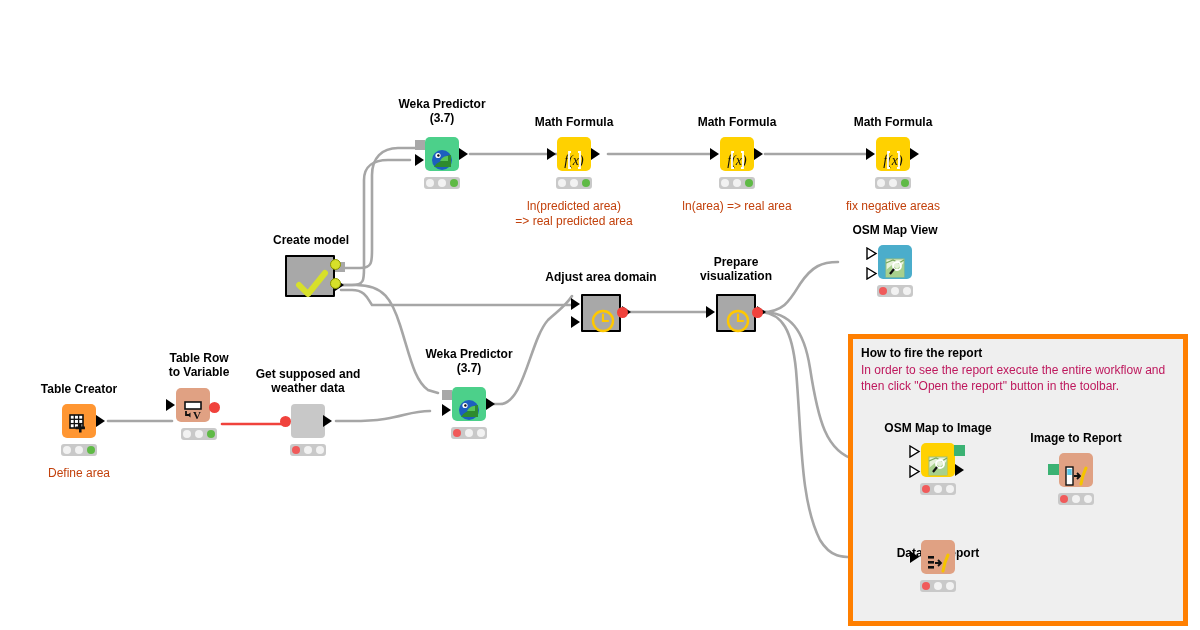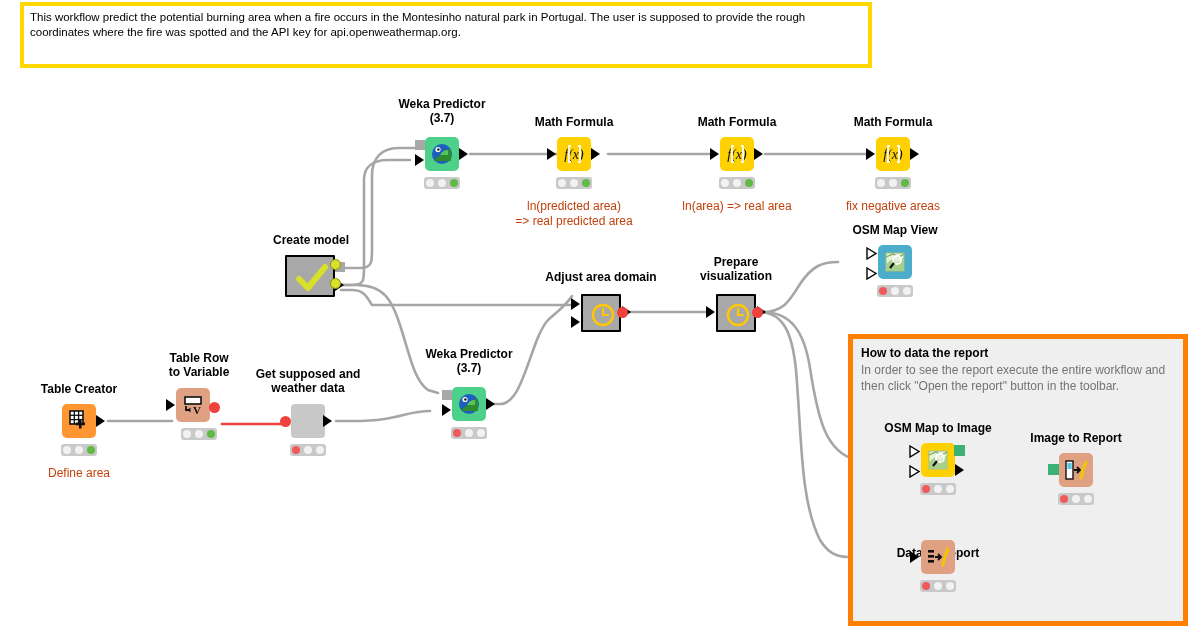--- a/index.html
+++ b/index.html
@@ -23,21 +23,21 @@
     border:5px solid #FF7F00;
     background:#EFEFEF;
     padding:6px 8px;
   }
   .annot-text{
     font-size:11.5px;line-height:1.32;color:#000;
     font-family:"Liberation Sans", sans-serif;
     white-space:pre-wrap;
   }
   .annot-title{font-weight:bold;font-size:12px;color:#000;line-height:1.38;}
-  .annot-body{font-size:12px;color:#737373;line-height:1.38;}
+  .annot-body{font-size:12px;color:#be185d;line-height:1.38;}
 
   
   #edges{position:absolute;left:0;top:0;width:1200px;height:630px;pointer-events:none;}
 
   
   .node{position:absolute;}
   .node-label{
     position:absolute;
     text-align:center;
     font-weight:bold;
@@ -50,21 +50,21 @@
   }
   .node-box{
     position:absolute;
     width:34px;height:34px;
     box-sizing:border-box;
   }
   .nb-std{border-radius:5px;}
   .nb-meta{border:2px solid #000;background:#A8A8A8;border-radius:1px;}
   .node-icon{
     position:absolute;left:0;top:0;width:34px;height:34px;
-    display:flex;align-items:center;justify-content:center;
+    display:flex;align-items:flex-end;justify-content:center;
   }
   .status{
     position:absolute;
     width:36px;height:12px;
     background:#C9C9C9;
     border-radius:3px;
     display:flex;align-items:center;justify-content:space-around;
     left:50%;transform:translateX(-50%);
   }
   .status .dot{width:8px;height:8px;border-radius:50%;background:#F2F2F2;}
@@ -129,26 +129,23 @@
       <path d="M 762 312 C 782 314 792 330 796 370 C 802 440 800 500 820 540 C 832 560 846 557 860 557 L 918 557"></path>
 
       <path d="M 972 455 C 1000 455 1020 478 1050 472"></path>
     </g>
 
     <g fill="none" stroke="#F0423C" stroke-width="2.6" stroke-linecap="round">
       <path d="M 222 424 L 286 424"></path>
     </g>
   </svg>
 
-  <div class="annotation annot-yellow" style="left:20px;top:2px;width:852px;height:66px;">
-    <div class="annot-text">This workflow predict the potential burning area when a fire occurs in the Montesinho natural park in Portugal. The user is supposed to provide the rough coordinates where the fire was spotted and the API key for api.openweathermap.org.</div>
-  </div>
 
   <div class="annotation annot-orange" style="left:848px;top:334px;width:340px;height:292px;">
-    <div class="annot-title">How to data the report</div>
+    <div class="annot-title">How to fire the report</div>
     <div class="annot-body">In order to see the report execute the entire workflow and then click "Open the report" button in the toolbar.</div>
   </div>
 
   <div class="node" style="left:62px;top:404px;width:34px;height:34px;">
     <div class="node-label" style="top:-22px;">Table Creator</div>
     <div class="node-box nb-std" style="background:#FF9632;">
       <div class="node-icon">
         <svg width="26" height="26" viewBox="0 0 26 26">
           <rect x="4" y="3" width="13" height="13" fill="#fff" stroke="#111" stroke-width="1.6"></rect>
           <line x1="4" y1="7.3" x2="17" y2="7.3" stroke="#111" stroke-width="1.3"></line>

